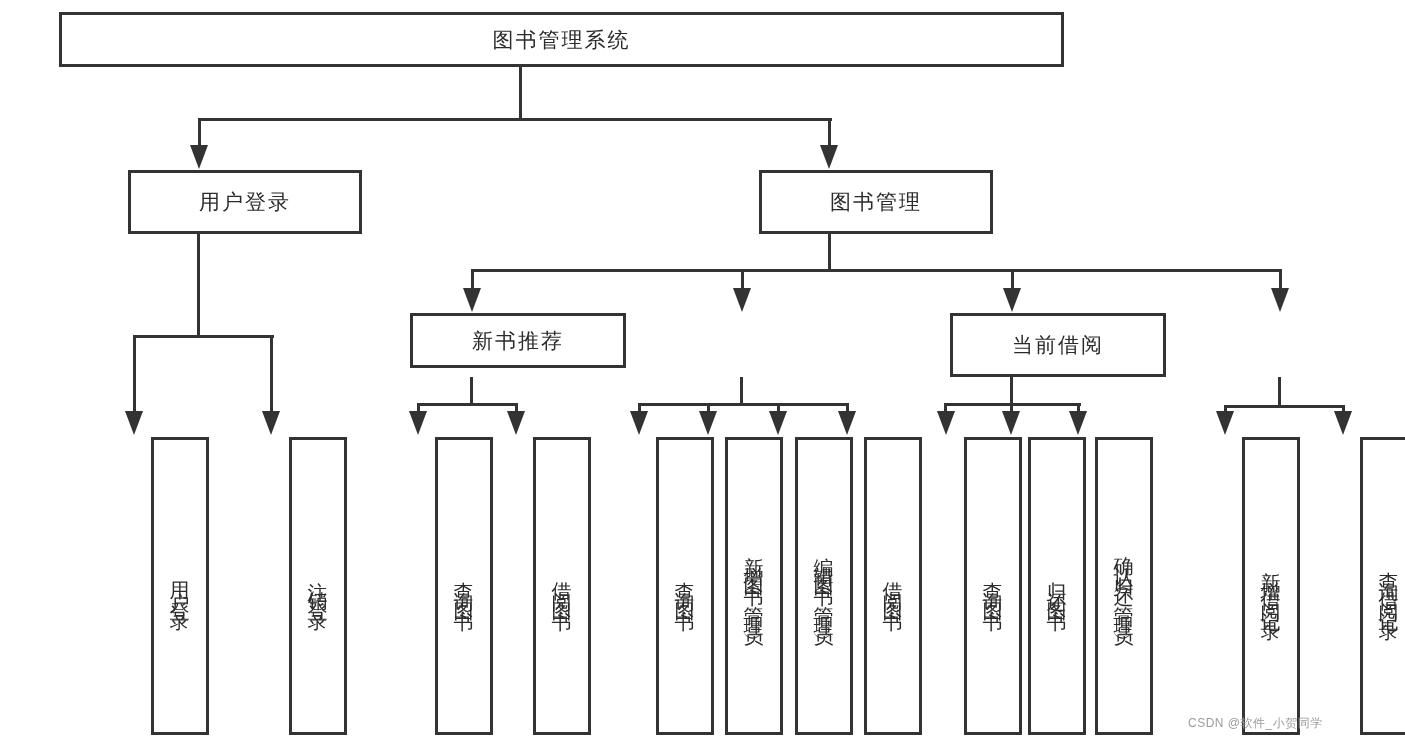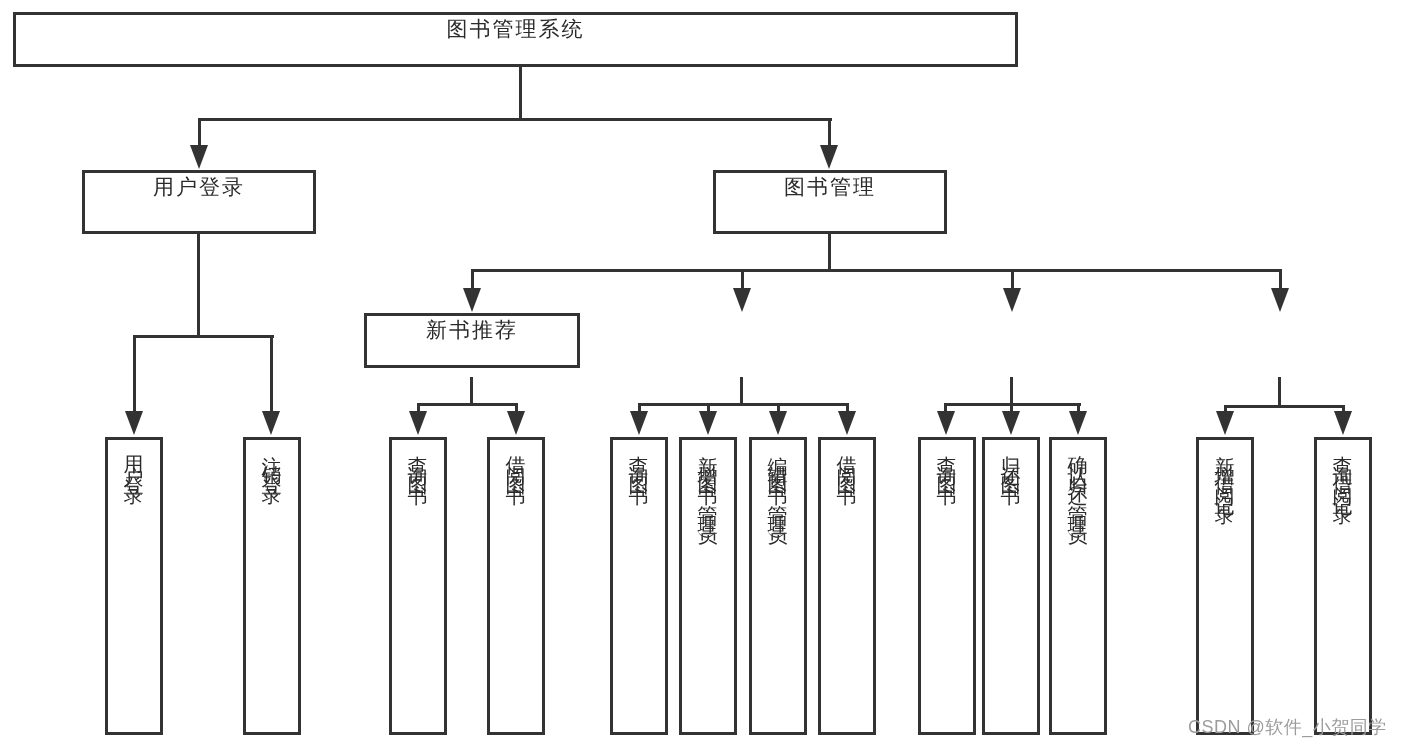--- a/index.html
+++ b/index.html
@@ -10,23 +10,25 @@
     background: #ffffff;
     font-family: "Liberation Sans", "DejaVu Sans", sans-serif;
     overflow: hidden;
   }
   .box {
     position: absolute;
     background: #ffffff;
     border: 3px solid #333333;
     box-sizing: border-box;
     display: flex;
+    align-items: center;
     justify-content: center;
     color: #2b2b2b;
     z-index: 2;
+    margin-left: 46px;
   }
   .box-h { font-size: 21px; letter-spacing: 2px; white-space: nowrap; }
   .box-v .vtext {
     writing-mode: vertical-lr;
     text-orientation: mixed;
     font-size: 20px;
     letter-spacing: 10px;
     line-height: 1;
   }
   .line { position: absolute; background: #333333; z-index: 1; }
@@ -34,21 +36,21 @@
     position: absolute;
     width: 0; height: 0;
     border-left: 9px solid transparent;
     border-right: 9px solid transparent;
     border-top: 24px solid #333333;
     z-index: 1;
   }
   .watermark {
     position: absolute;
     left: 1188px; top: 715px;
-    font-size: 18px;
+    font-size: 12px;
     letter-spacing: 0.5px;
     color: #9c9c9c;
     z-index: 5;
     white-space: nowrap;
   }
 </style>
 </head>
 <body>
 
 <div class="canvas">
@@ -119,20 +121,23 @@
   <div class="box box-h" style="left:82px; top:170px; width:234px; height:64px;">
     <span>用户登录</span>
   </div>
   <div class="box box-h" style="left:713px; top:170px; width:234px; height:64px;">
     <span>图书管理</span>
   </div>
 
   <div class="box box-h" style="left:364px; top:313px; width:216px; height:55px;">
     <span>新书推荐</span>
   </div>
+  <div class="box box-h" style="left:904px; top:313px; width:216px; height:64px;">
+    <span>当前借阅</span>
+  </div>
 
   <div class="box box-v" style="left:105px; top:437px; width:58px; height:298px;">
     <span class="vtext">用户登录</span>
   </div>
   <div class="box box-v" style="left:243px; top:437px; width:58px; height:298px;">
     <span class="vtext">注销登录</span>
   </div>
 
   <div class="box box-v" style="left:389px; top:437px; width:58px; height:298px;">
     <span class="vtext">查询图书</span>

